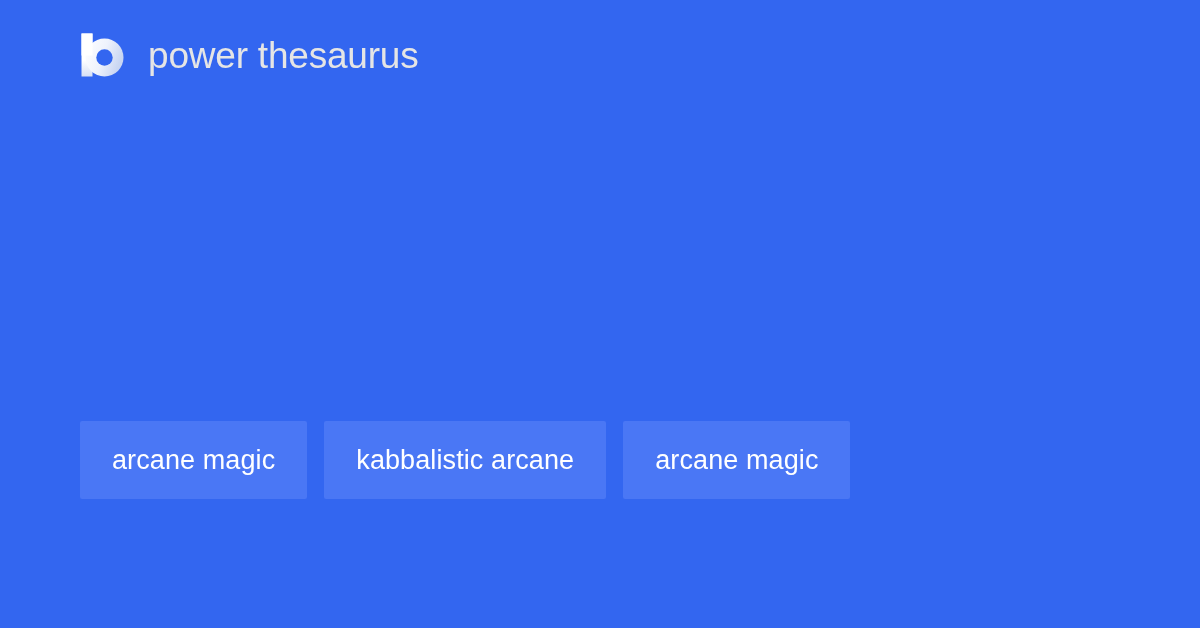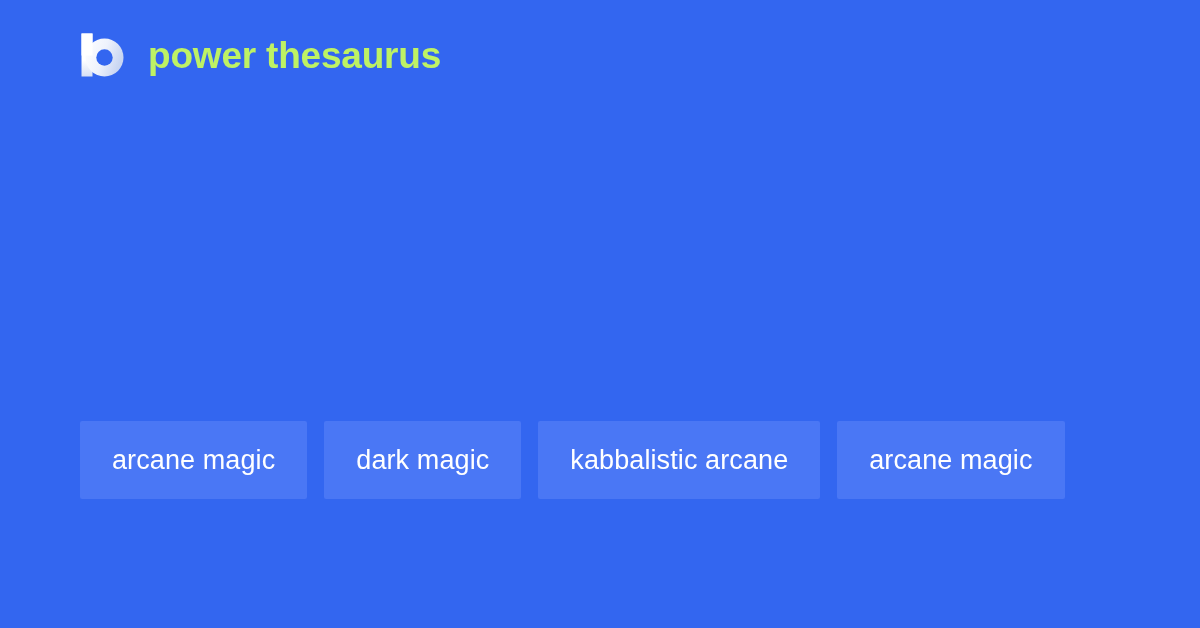--- a/index.html
+++ b/index.html
@@ -38,23 +38,23 @@
   .brand-logo {
     width: 46px;
     height: 46px;
     display: block;
     flex: 0 0 auto;
   }
 
   .brand-name {
     font-family: "Liberation Sans", sans-serif;
     font-size: 37px;
-    font-weight: 700;
+    font-weight: 400;
     line-height: 1;
-    color: #bef264;
+    color: #e5e5e5;
     letter-spacing: -0.2px;
     white-space: nowrap;
   }
 
   
   .headline {
     position: absolute;
     left: 80px;
     top: 142px;
     width: 1000px;
@@ -120,18 +120,17 @@
       <circle cx="24.5" cy="25.5" r="19" fill="url(#bowlGrad)"></circle>
       <circle cx="24.5" cy="25.5" r="8.2" fill="#3366f0"></circle>
       <rect x="1.5" y="1.5" width="11" height="22" fill="#ffffff"></rect>
     </svg>
     <span class="brand-name">power thesaurus</span>
   </div>
 
 
   <div class="chips">
     <button class="chip">arcane magic</button>
-    <button class="chip">dark magic</button>
     <button class="chip">kabbalistic arcane</button>
     <button class="chip">arcane magic</button>
   </div>
 
 </div>
 
 </body></html>

